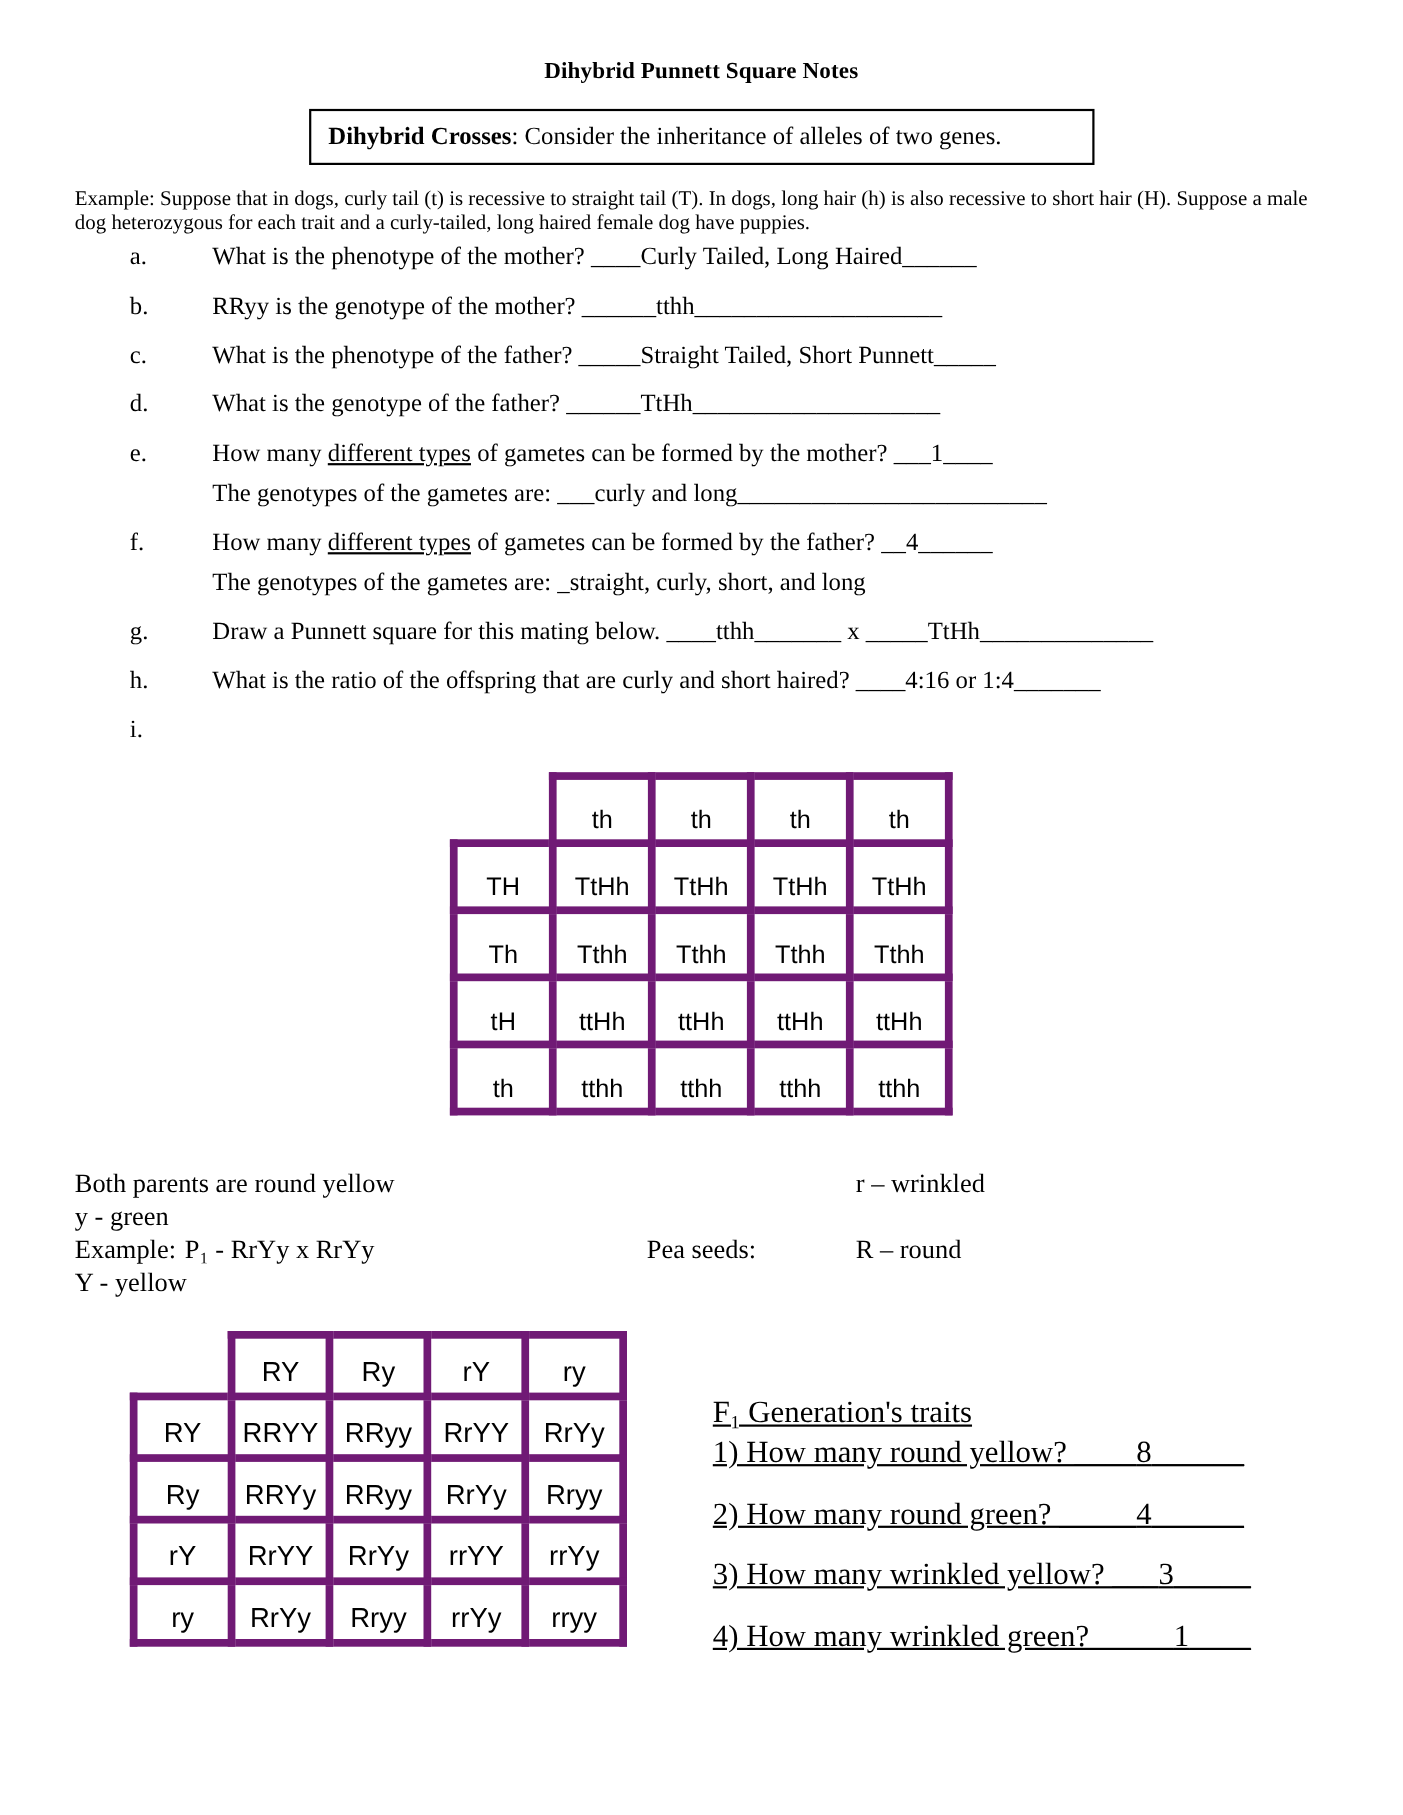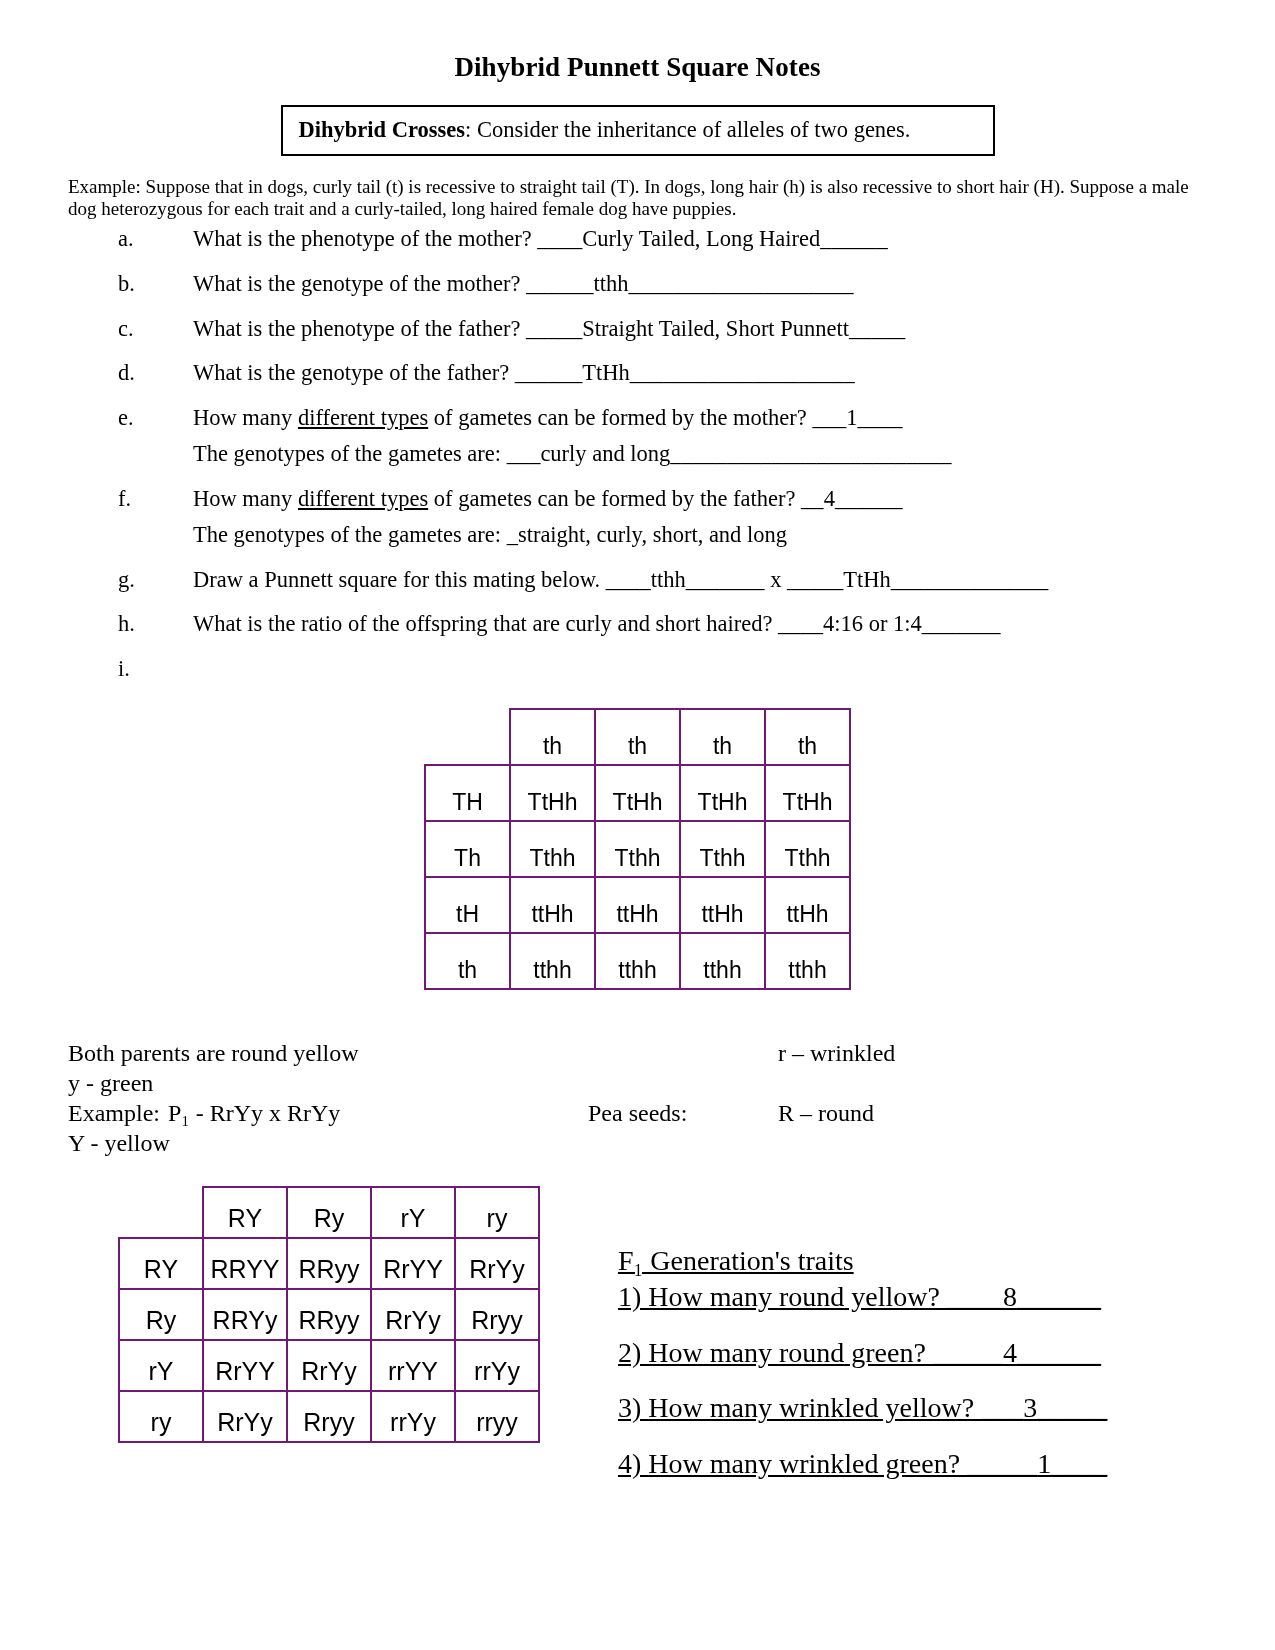--- a/index.html
+++ b/index.html
@@ -19,21 +19,21 @@
     position: relative;
     width: 1275px;
     height: 1650px;
     padding: 0;
     box-sizing: border-box;
   }
 
   
   .doc-title {
     text-align: center;
-    font-size: 27px;
+    font-size: 21px;
     font-weight: bold;
     margin: 52px 0 0 0;
     letter-spacing: 0.1px;
   }
 
   
   .callout-wrap {
     margin: 22px 0 0 0;
     display: flex;
     justify-content: center;
@@ -81,21 +81,21 @@
   }
   .u { text-decoration: underline; }
 
   
   .punnett {
     border-collapse: collapse;
     font-family: "Liberation Sans", "DejaVu Sans", sans-serif;
     table-layout: fixed;
   }
   .punnett td {
-    border: 2px solid #701a75;
+    border: 7px solid #701a75;
     text-align: center;
     vertical-align: bottom;
     padding: 0 0 4px 0;
   }
   .punnett td.blank-corner {
     border: none;
   }
 
   
   #square-dogs {
@@ -174,21 +174,21 @@
 
   <div class="qlist">
 
     <div class="qrow">
       <span class="qletter">a.</span>
       <span class="qtext"><span>What is the phenotype of the mother?  ____</span><span>Curly Tailed, Long Haired</span><span>______</span></span>
     </div>
 
     <div class="qrow">
       <span class="qletter">b.</span>
-      <span class="qtext"><span>What is the genotype of the mother? ______</span><span>tthh</span><span>____________________</span></span>
+      <span class="qtext"><span>RRyy is the genotype of the mother? ______</span><span>tthh</span><span>____________________</span></span>
     </div>
 
     <div class="qrow">
       <span class="qletter">c.</span>
       <span class="qtext"><span>What is the phenotype of the father? _____</span><span>Straight Tailed, Short Punnett</span><span>_____</span></span>
     </div>
 
     <div class="qrow">
       <span class="qletter">d.</span>
       <span class="qtext"><span>What is the genotype of the father? ______</span><span>TtHh</span><span>____________________</span></span>

